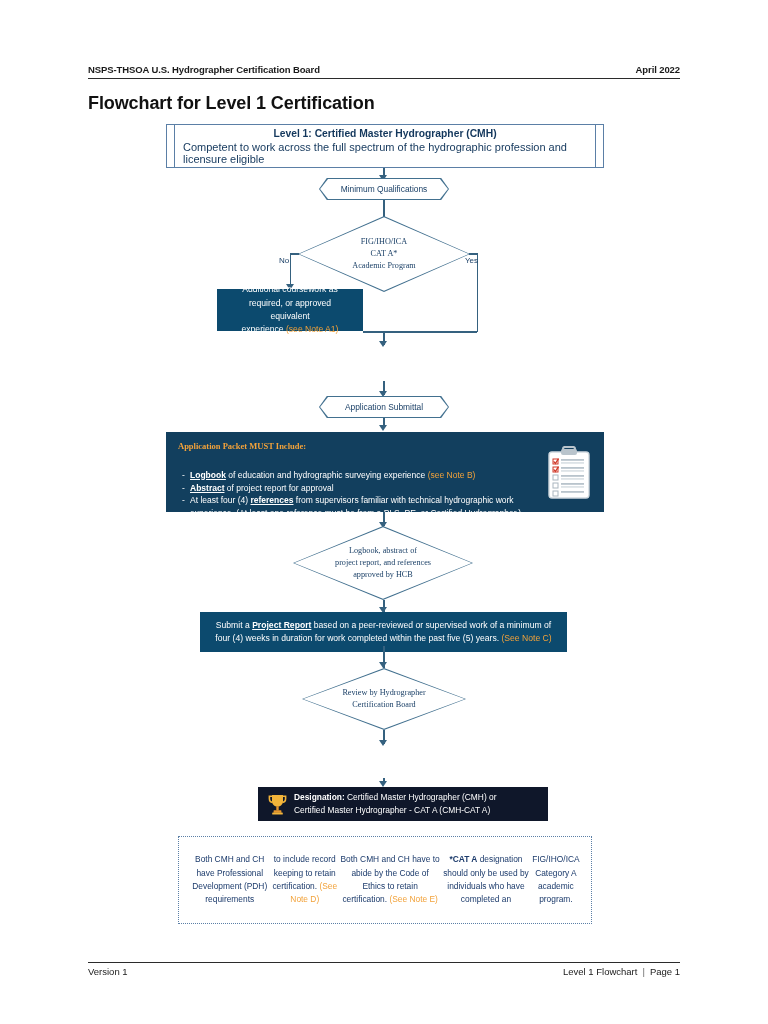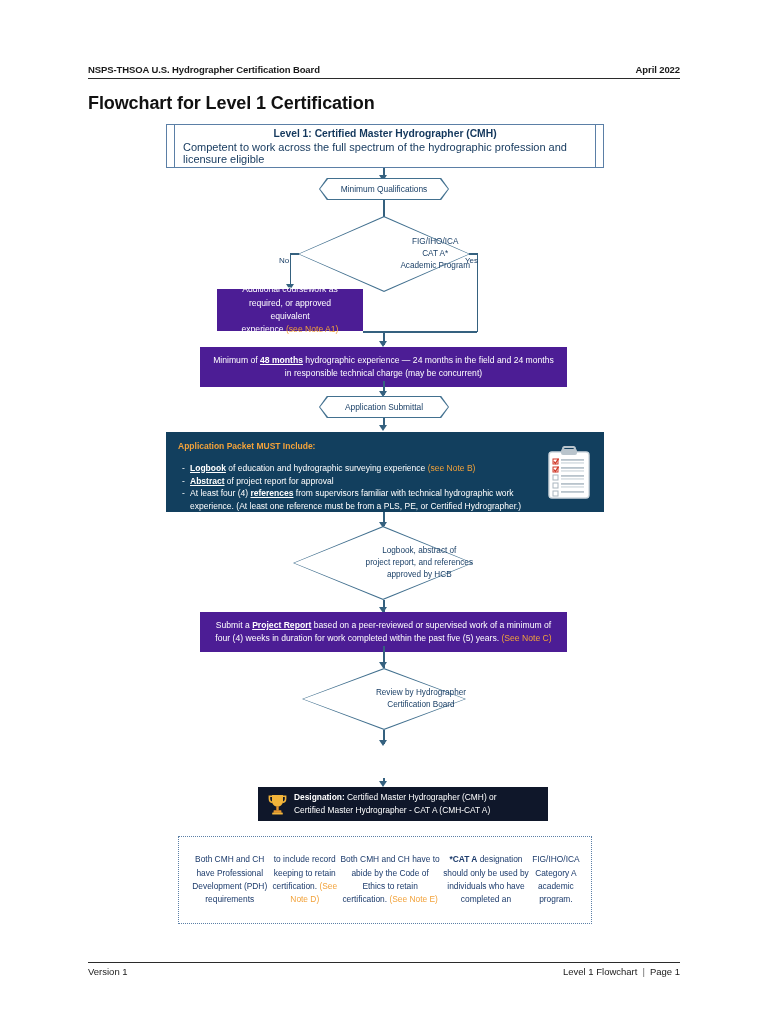--- a/index.html
+++ b/index.html
@@ -40,21 +40,21 @@
     font-size:18px; font-weight:bold; color:#111; letter-spacing:-0.1px;
   }
 
   
   .flow { position:absolute; left:0; top:0; width:768px; height:1024px; }
 
   
 
   .navybox {
     position:absolute;
-    background:#4c1d95;
+    background:#0c4a6e;
     color:#ffffff;
     display:flex; align-items:center; justify-content:center;
     text-align:center;
     font-size:8.6px; line-height:1.55;
     padding:20px 12px;
   }
   .navybox b { font-weight:bold; }
   .u { text-decoration:underline; }
   .orange { color:#f2a23a; }
 
@@ -93,22 +93,22 @@
   .dia-outline {
     position:absolute; inset:0; background:#42708f;
     clip-path: polygon(50% 0, 100% 50%, 50% 100%, 0 50%);
   }
   .dia-inner {
     position:absolute; inset:1.2px; background:#fff;
     clip-path: polygon(50% 0, 100% 50%, 50% 100%, 0 50%);
   }
   .dia-text {
     position:absolute; inset:0;
-    display:flex; align-items:center; justify-content:flex-end;
-    text-align:center; font-size:8.2px; line-height:1.45; color:#1b4067;
+    display:flex; align-items:center; justify-content:center;
+    text-align:center; font-size:8.2px; line-height:1.45; color:#1b4067;font-family:Liberation Serif, serif;
   }
 
   
   .vline { position:absolute; background:#35617f; width:1.4px; }
   .hline { position:absolute; background:#35617f; height:1.4px; }
   .arrow {
     position:absolute; width:0; height:0;
     border-left:4.2px solid transparent;
     border-right:4.2px solid transparent;
     border-top:6px solid #35617f;
@@ -117,21 +117,21 @@
     position:absolute; font-size:8px; color:#1b4067;
   }
 
   
   .packet {
     position:absolute; left:166px; top:432px; width:438px; height:80px;
     background:#123f5e; color:#fff;
     padding:8px 10px 8px 12px;
     font-size:8.5px; line-height:1.5;
   }
-  .packet-title { color:#f2a23a; font-weight:bold; margin-bottom:9px; }
+  .packet-title { color:#f2a23a; font-weight:bold; margin-bottom:16px;font-family:Liberation Serif, serif; }
   .packet ul { list-style:none; margin:4px; padding:0; }
   .packet li { position:relative; padding-left:8px; }
   .packet li::before { content:"-"; position:absolute; left:0; }
   .packet-text { width:368px; }
 
   .clipboard {
     position:absolute; right:12px; top:14px;
     width:46px; height:54px;
   }
 
@@ -212,23 +212,20 @@
         <div>Additional coursework as</div>
         <div>required, or approved equivalent</div>
         <div><span>experience </span><span class="orange">(see Note A1)</span></div>
       </div>
     </div>
 
     <div class="hline" style="left:363px; top:331.4px; width:114px;"></div>
     <div class="vline" style="left:383.3px; top:331.4px; height:14px;"></div>
     <div class="arrow" style="left:379px; top:341px;"></div>
 
-    <div class="navybox" style="left:200px; top:347px; width:367px; height:34px;">
-      <div><span>Minimum of </span><b class="u">48 months</b><span> hydrographic experience — 24 months in the field and 24 months in responsible technical charge (may be concurrent)</span></div>
-    </div>
 
     <div class="vline" style="left:383.3px; top:381px; height:14px;"></div>
     <div class="arrow" style="left:379px; top:391px;"></div>
 
     <div class="hex-wrap" style="left:319px; top:396px; width:130px; height:22px;">
       <div class="hex-outline"></div>
       <div class="hex-inner">Application Submittal</div>
     </div>
 
     <div class="vline" style="left:383.3px; top:418px; height:10px;"></div>

